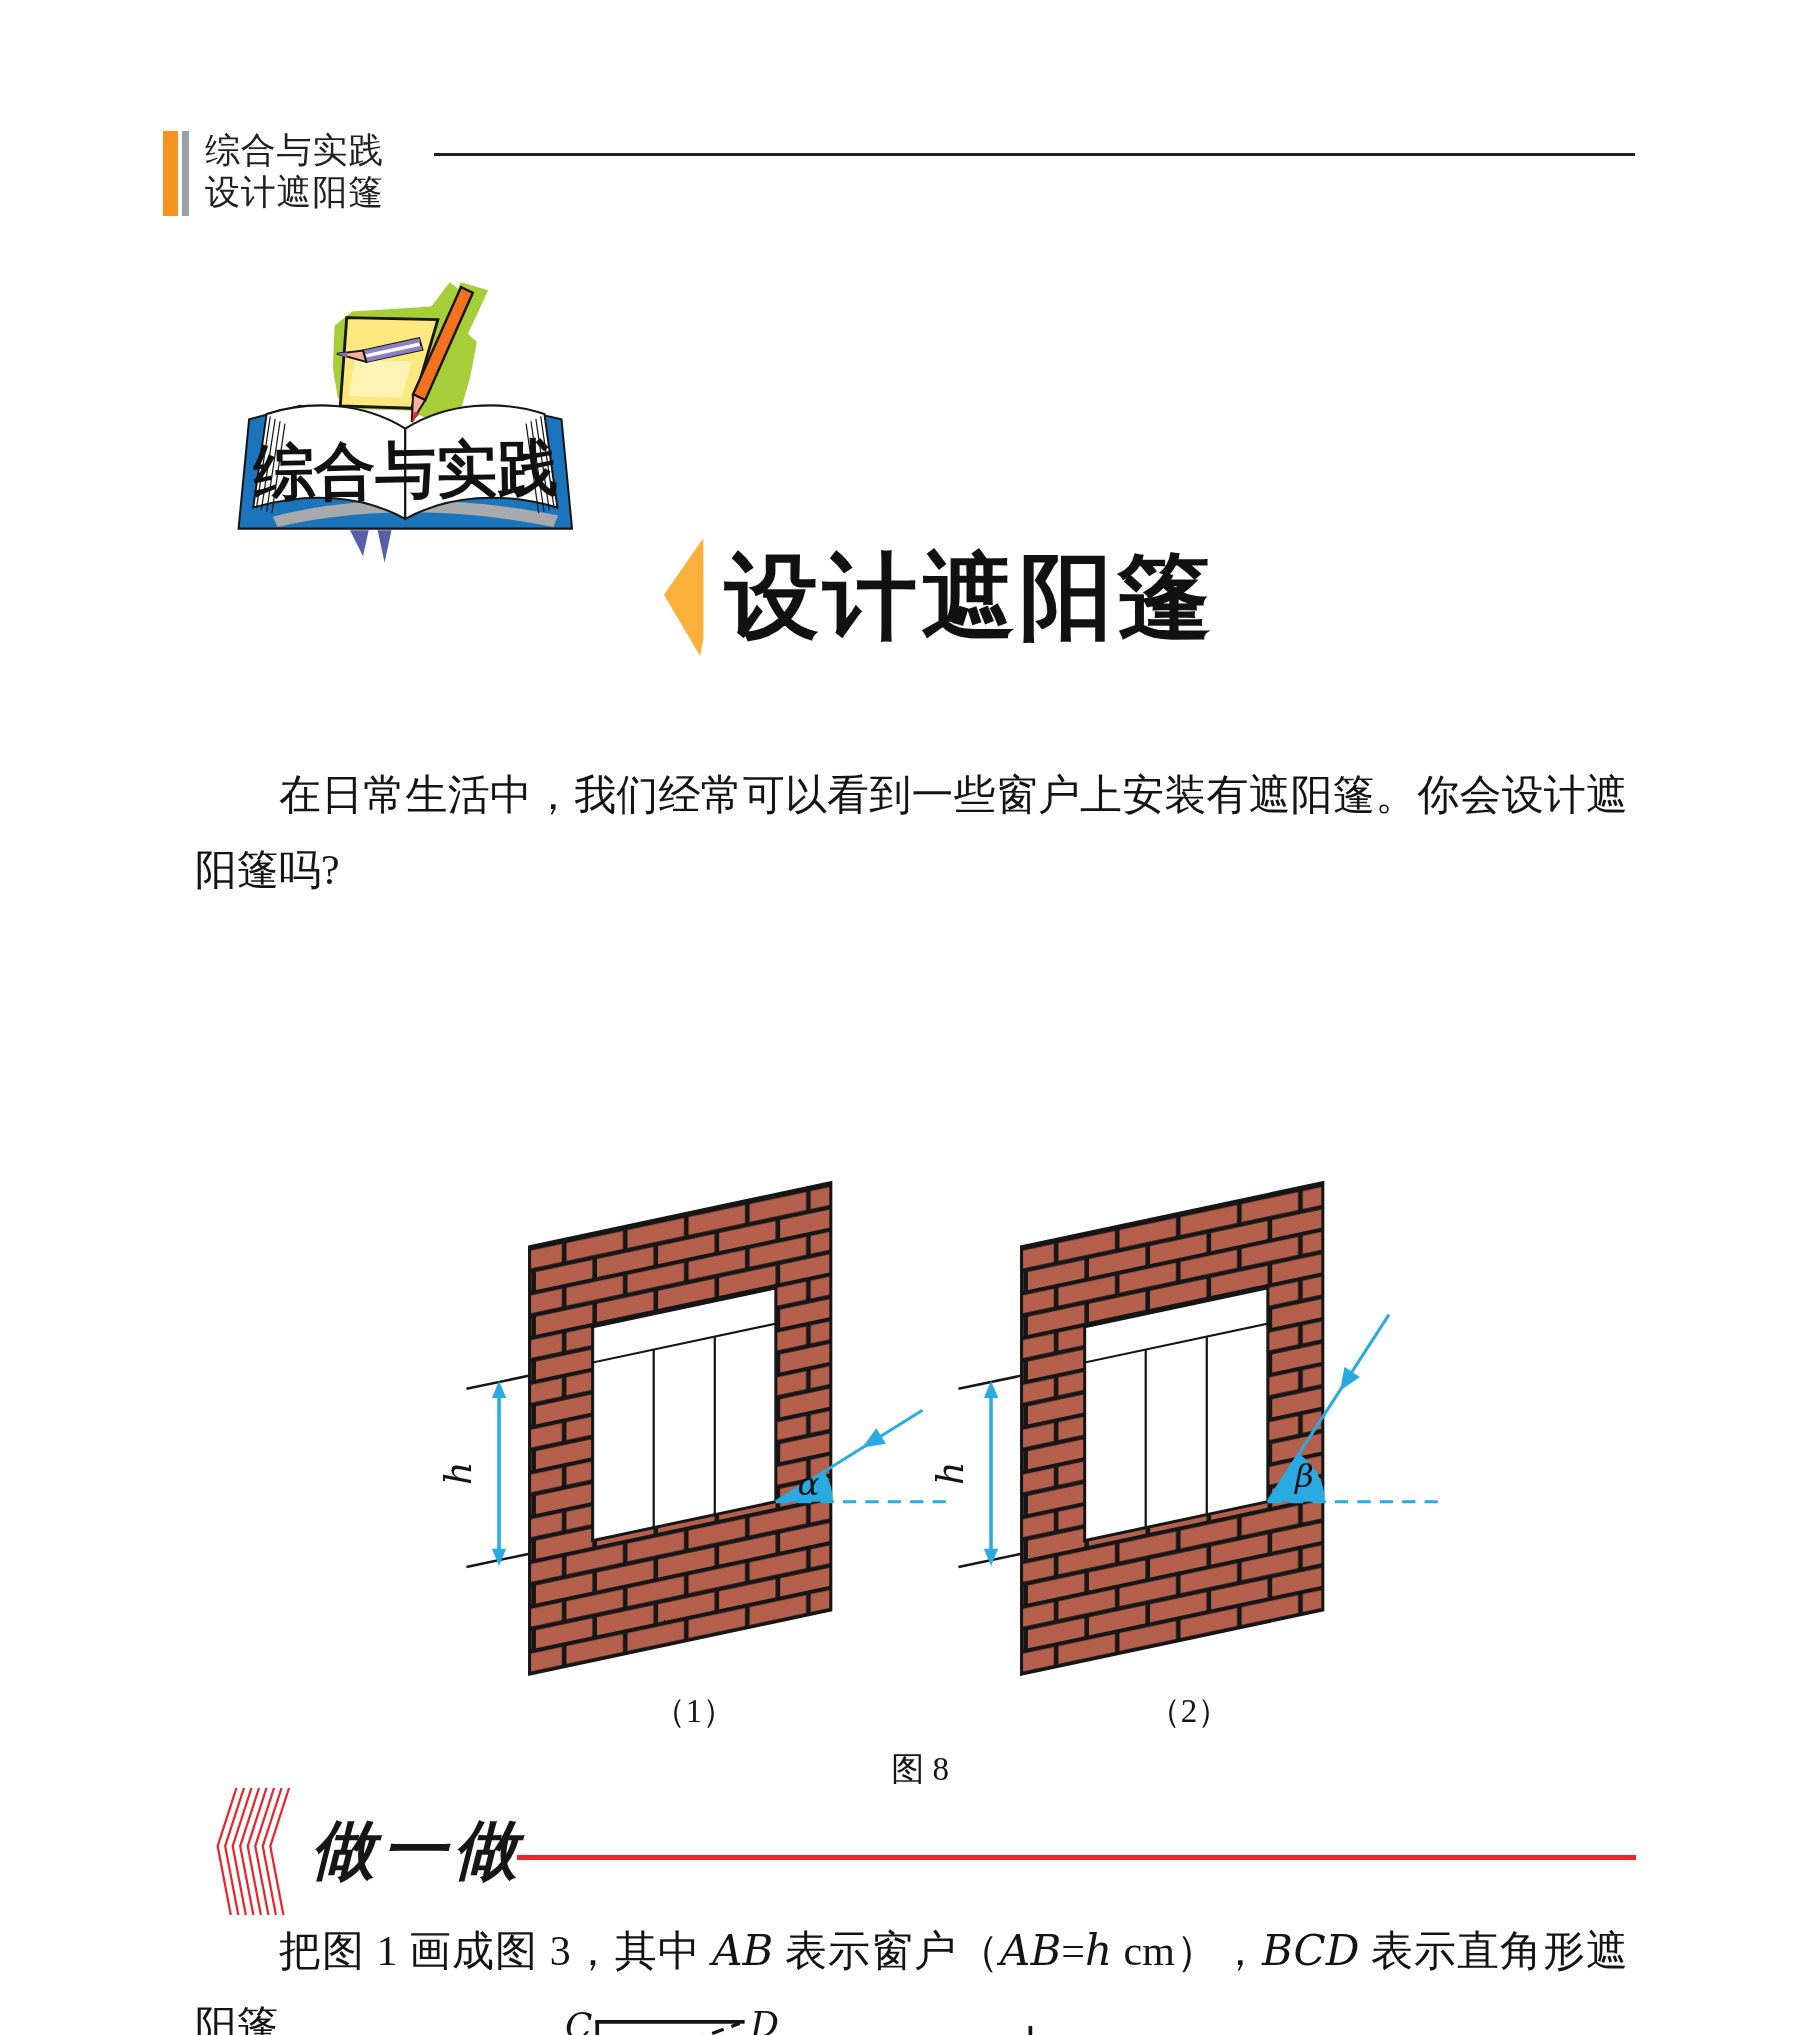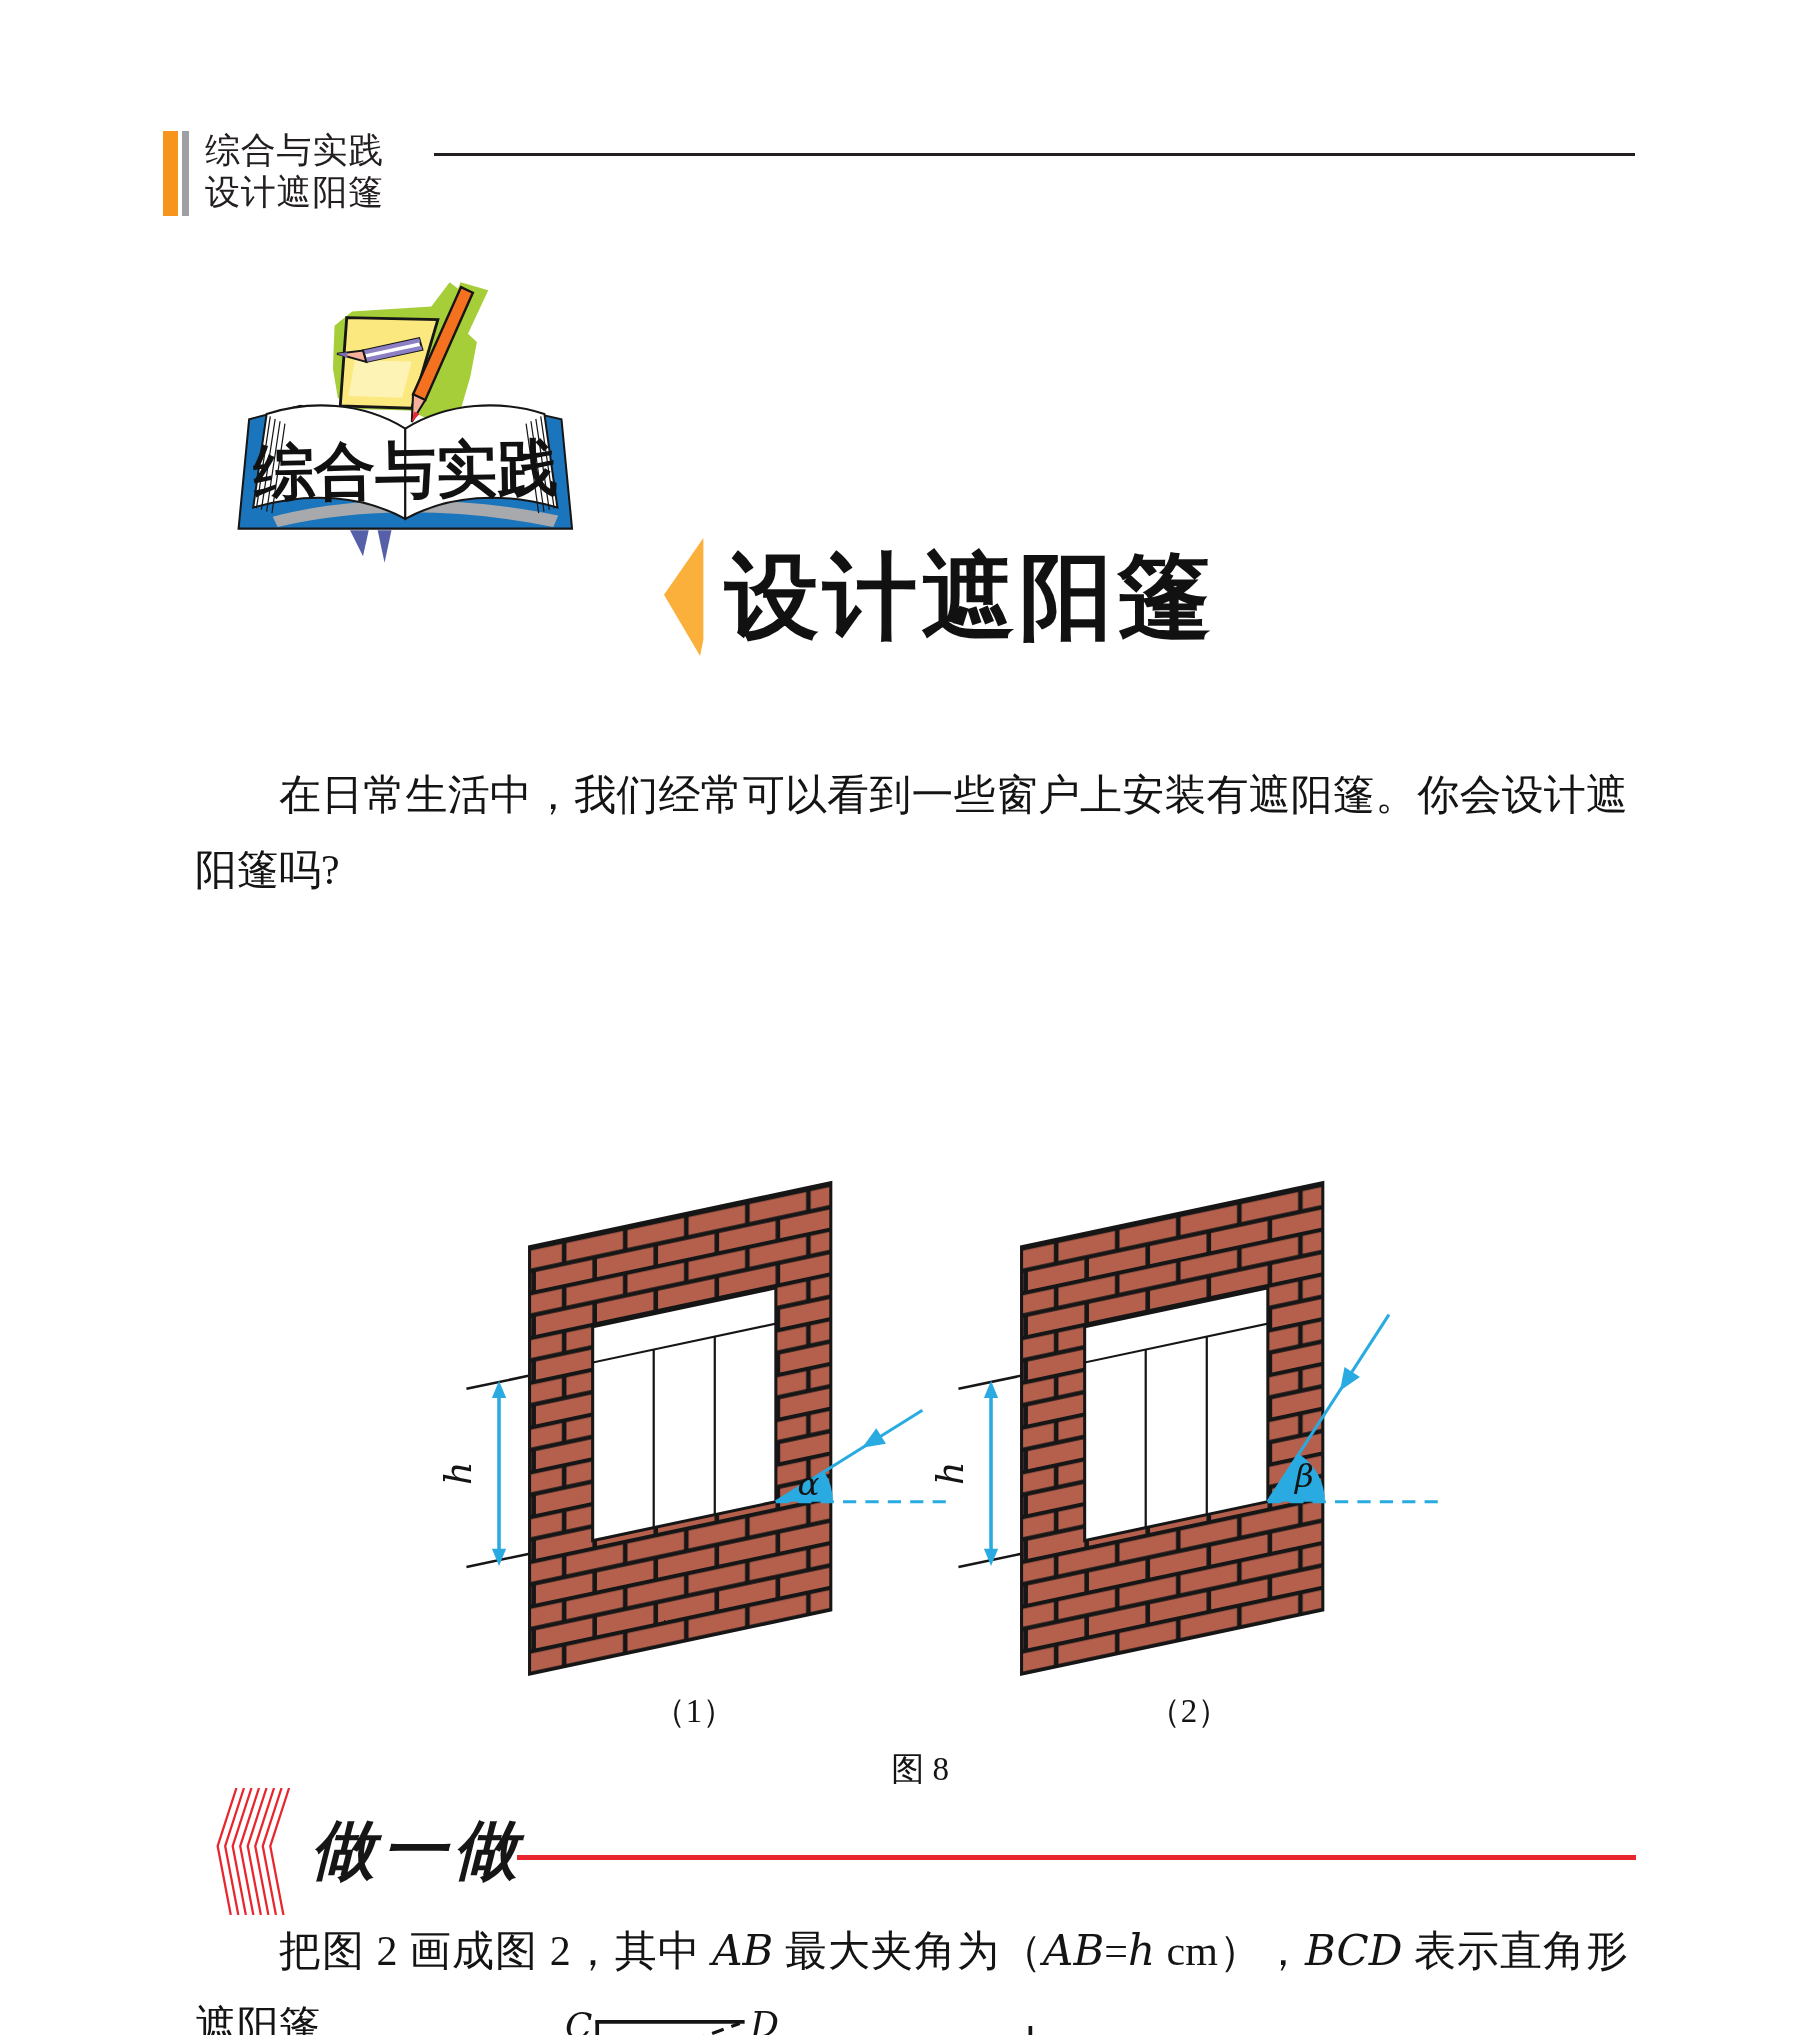--- a/index.html
+++ b/index.html
@@ -146,21 +146,21 @@
       <polyline points="50,0 30,64 44,140"></polyline>
       <polyline points="58,0 38,64 52,140"></polyline>
       <polyline points="66,0 46,64 60,140"></polyline>
       <polyline points="74,0 54,64 68,140"></polyline>
       <polyline points="82,0 62,64 76,140"></polyline>
     </g>
   </svg>
   <div class="abs do-head">做一做</div>
   <div class="abs do-rule"></div>
 
-  <div class="abs bodytext do-instr"><span>把图 2 画成图 2，其中 </span><span class="var">AB</span><span> 最大夹角为（</span><span class="var">AB</span><span>=</span><span class="var">h</span><span> cm），</span><span class="var">BCD</span><span> 表示直角形遮阳篷。</span></div>
+  <div class="abs bodytext do-instr"><span>把图 1 画成图 3，其中 </span><span class="var">AB</span><span> 表示窗户（</span><span class="var">AB</span><span>=</span><span class="var">h</span><span> cm），</span><span class="var">BCD</span><span> 表示直角形遮阳篷。</span></div>
 
   <svg class="abs" style="left:550px;top:1986px" width="285" height="334" viewBox="0 0 700 820">
     <line x1="116" y1="84" x2="116" y2="742" stroke="#141414" stroke-width="9"></line>
     <line x1="112" y1="88" x2="478" y2="88" stroke="#141414" stroke-width="9"></line>
     <line x1="116" y1="218" x2="466" y2="92" stroke="#141414" stroke-width="8" stroke-dasharray="30 20"></line>
     <line x1="86" y1="218" x2="146" y2="218" stroke="#141414" stroke-width="7"></line>
     <line x1="86" y1="665" x2="146" y2="665" stroke="#141414" stroke-width="7"></line>
     <line x1="122" y1="665" x2="628" y2="665" stroke="#141414" stroke-width="7" stroke-dasharray="34 22"></line>
     <line x1="523" y1="227" x2="272" y2="328" stroke="#141414" stroke-width="4"></line>
     <polygon points="261,332 288.8,331.7 281.4,313.1" fill="#141414"></polygon>

